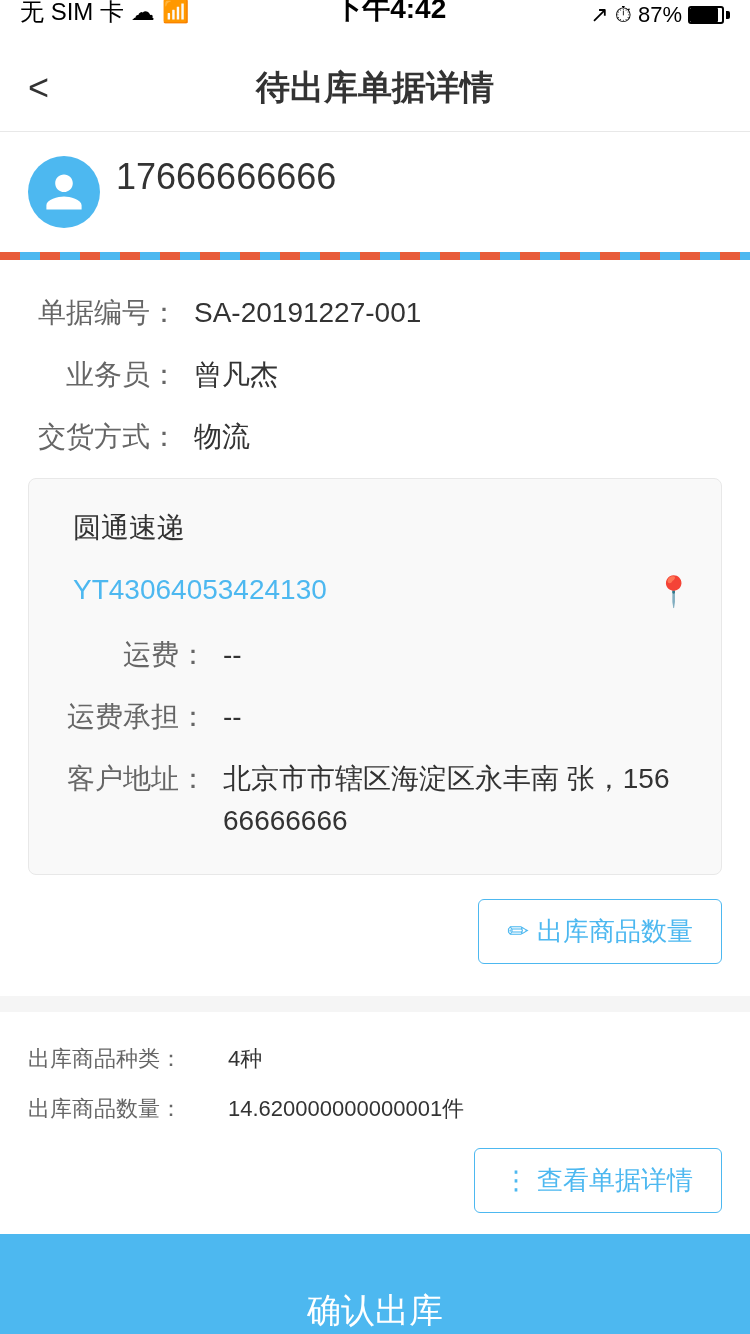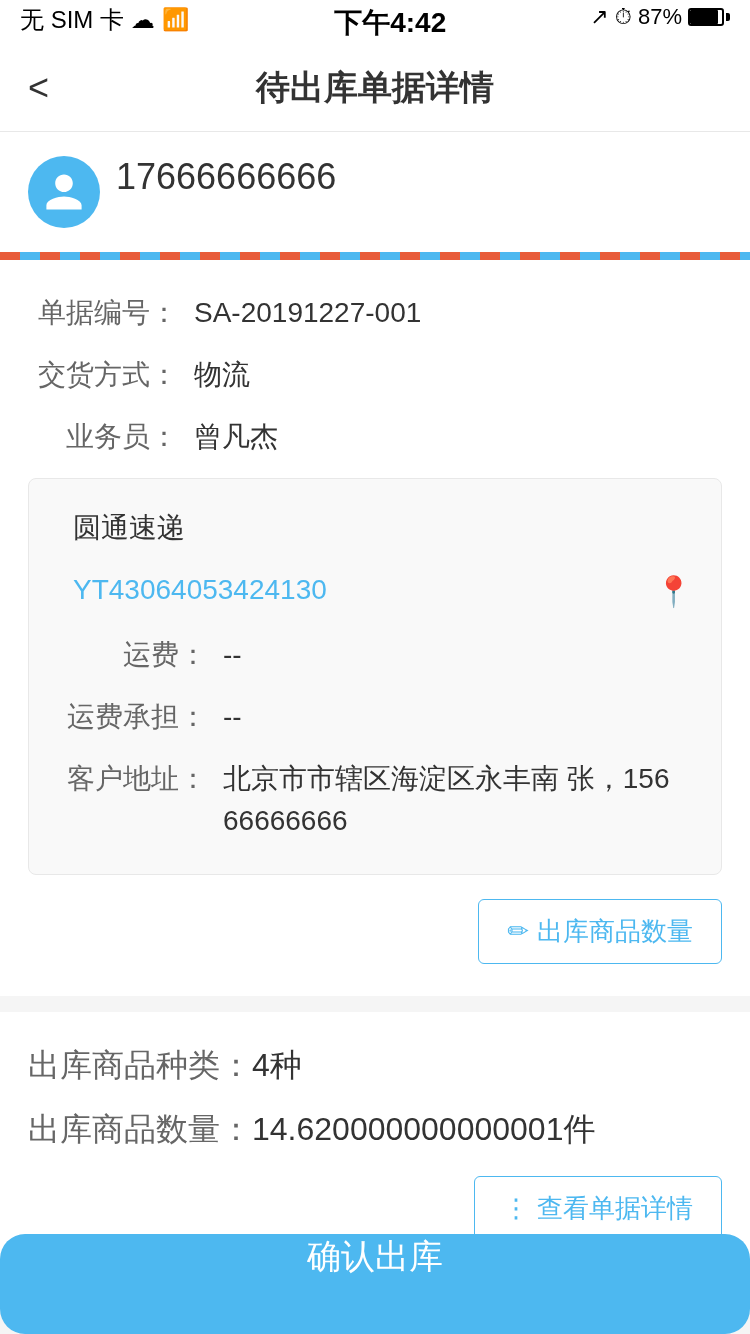--- a/index.html
+++ b/index.html
@@ -11,23 +11,23 @@
       min-height: 1334px;
       position: relative;
       font-size: 28px;
       color: #333;
     }
     
     .status-bar {
       background: #fff;
       height: 44px;
       display: flex;
-      align-items: flex-start;
+      align-items: flex-end;
       justify-content: space-between;
-      padding: 4px 20px;
+      padding: 16px 20px;
       font-size: 24px;
       color: #000;
     }
     .status-left { display: flex; align-items: center; gap: 8px; }
     .status-center { font-size: 28px; font-weight: 700; }
     .status-right { display: flex; align-items: center; gap: 6px; font-size: 22px; }
     
     .nav-bar {
       background: #fff;
       height: 88px;
@@ -138,21 +138,21 @@
       align-items: center;
       gap: 8px;
       background: #fff;
       cursor: pointer;
     }
     
     .stat-row {
       display: flex;
       align-items: center;
       margin-bottom: 20px;
-      font-size: 32px;
+      font-size: 22px;
     }
     .stat-row:last-child { margin-bottom: 0; }
     .stat-label {
       color: #666;
       min-width: 200px;
     }
     .stat-value { color: #333; }
     
     .view-btn-row {
       display: flex;
@@ -175,24 +175,23 @@
     .bottom-spacer { height: 200px; background: #f5f5f5; }
     
     .confirm-bar {
       position: fixed;
       bottom: 0;
       left: 0;
       width: 750px;
       height: 100px;
       background: #4db8f0;
       display: flex;
-      align-items: flex-start;
+      align-items: flex-end;
       justify-content: center;
       cursor: pointer;
-      border-radius: 25px;
     }
     .confirm-text {
       color: #fff;
       font-size: 34px;
       font-weight: 500;
     }
     
     .wifi-icon { font-size: 22px; }
     
     .battery {
@@ -259,26 +258,26 @@
 </div>
 
 <div class="dashed-divider"></div>
 
 <div class="section">
   <div class="info-row">
     <span class="info-label">单据编号：</span>
     <span class="info-value">SA-20191227-001</span>
   </div>
   <div class="info-row">
+    <span class="info-label">业务员：</span>
+    <span class="info-value">曾凡杰</span>
+  </div>
+  <div class="info-row">
     <span class="info-label">交货方式：</span>
     <span class="info-value">物流</span>
-  </div>
-  <div class="info-row">
-    <span class="info-label">业务员：</span>
-    <span class="info-value">曾凡杰</span>
   </div>
 
   <div class="section-card">
     <div class="info-row">
       <span class="info-value">圆通速递</span>
     </div>
     <div class="info-row">
       <span class="info-value blue">YT43064053424130</span>
       <span class="logistics-icon">📍</span>
     </div>

